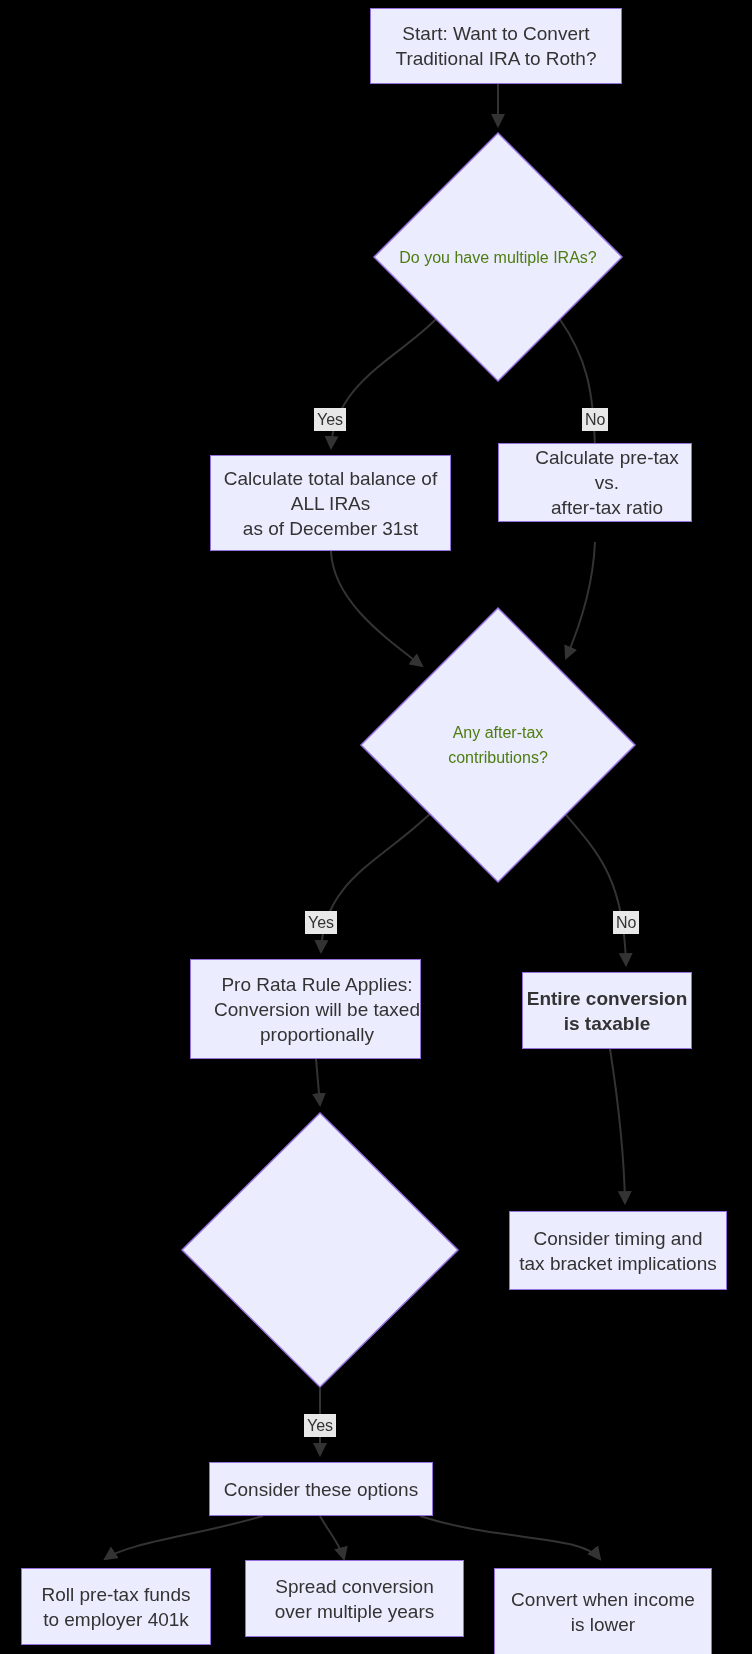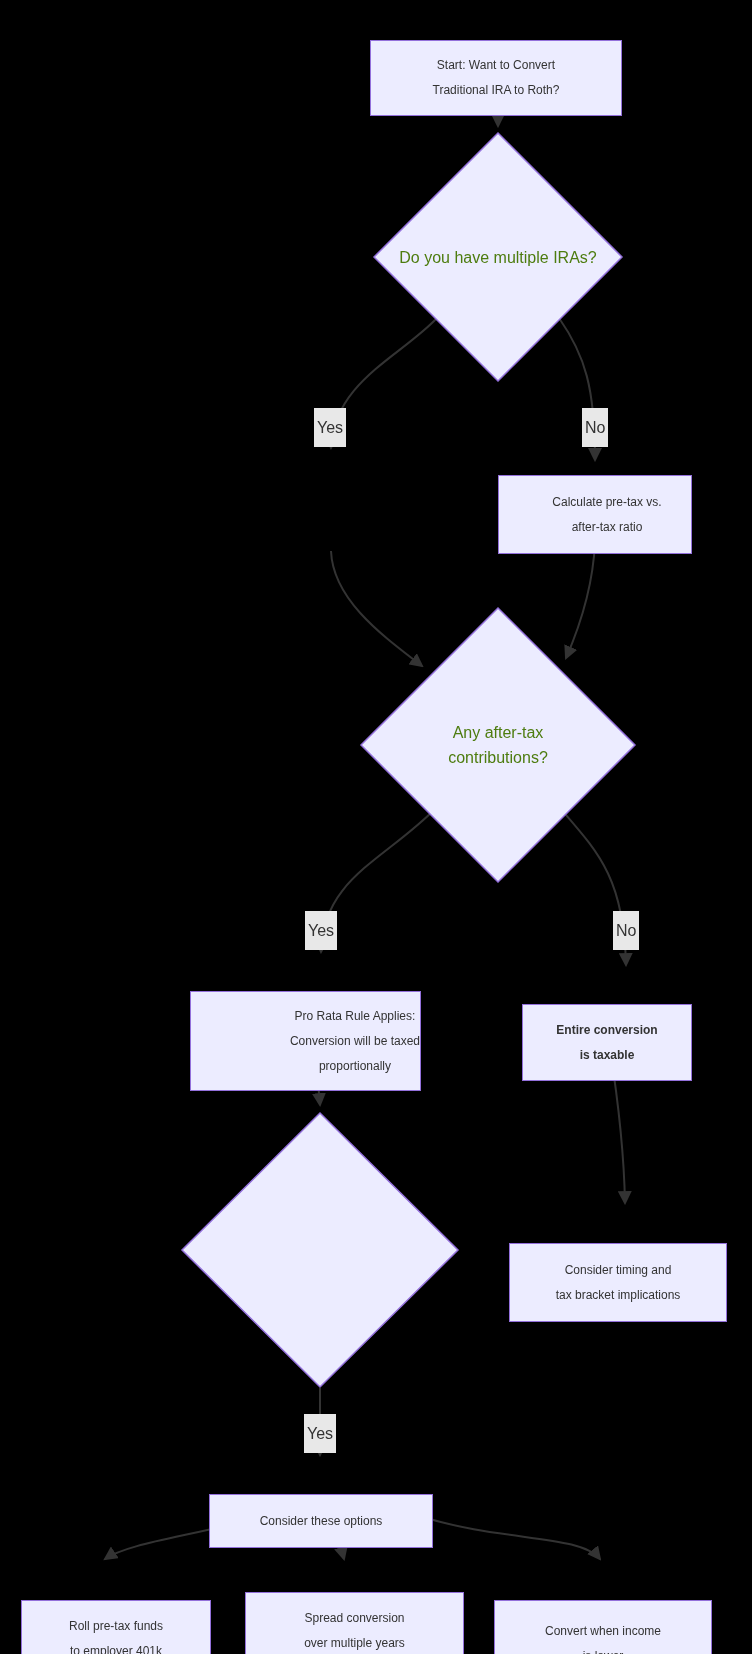--- a/index.html
+++ b/index.html
@@ -25,23 +25,22 @@
   .node {
     position: absolute;
     box-sizing: border-box;
     background: #ECECFF;
     border: 1.5px solid #9370DB;
     color: #333333;
     display: flex;
     align-items: center;
     justify-content: center;
     text-align: center;
-    font-size: 12px;
+    font-size: 19px;
     line-height: 25px;
-    margin-top: 32px;
   }
   .node span, .dtext span {
     white-space: pre-line;
   }
   .dtext {
     position: absolute;
     box-sizing: border-box;
     background: transparent;
     border: none;
     color: #4d7c0f;
@@ -51,21 +50,21 @@
     text-align: center;
     font-size: 16px;
     line-height: 25px;
   }
   .edge-label {
     position: absolute;
     background: #e8e8e8;
     color: #333333;
     font-size: 16px;
     line-height: 21px;
-    padding: 9px 3px;
+    padding: 1px 3px;
     text-align: center;
   }
 </style>
 </head>
 <body>
 
 <div class="canvas">
 
   <svg class="layer" viewBox="0 0 752 1654">
     <defs>
@@ -99,20 +98,25 @@
 
   <div class="node" style="left:370px; top:8px; width:252px; height:76px;">
     <span>Start: Want to Convert
 Traditional IRA to Roth?</span>
   </div>
 
   <div class="dtext" style="left:374px; top:133px; width:248px; height:248px;">
     <span>Do you have multiple IRAs?</span>
   </div>
 
+  <div class="node" style="left:210px; top:455px; width:241px; height:96px;">
+    <span>Calculate total balance of
+ALL IRAs
+as of December 31st</span>
+  </div>
 
   <div class="node" style="left:498px; top:443px; width:194px; height:79px;padding-left:24px;">
     <span>Calculate pre-tax vs.
 after-tax ratio</span>
   </div>
 
   <div class="dtext" style="left:361px; top:608px; width:274px; height:274px;">
     <span>Any after-tax
 contributions?</span>
   </div>

